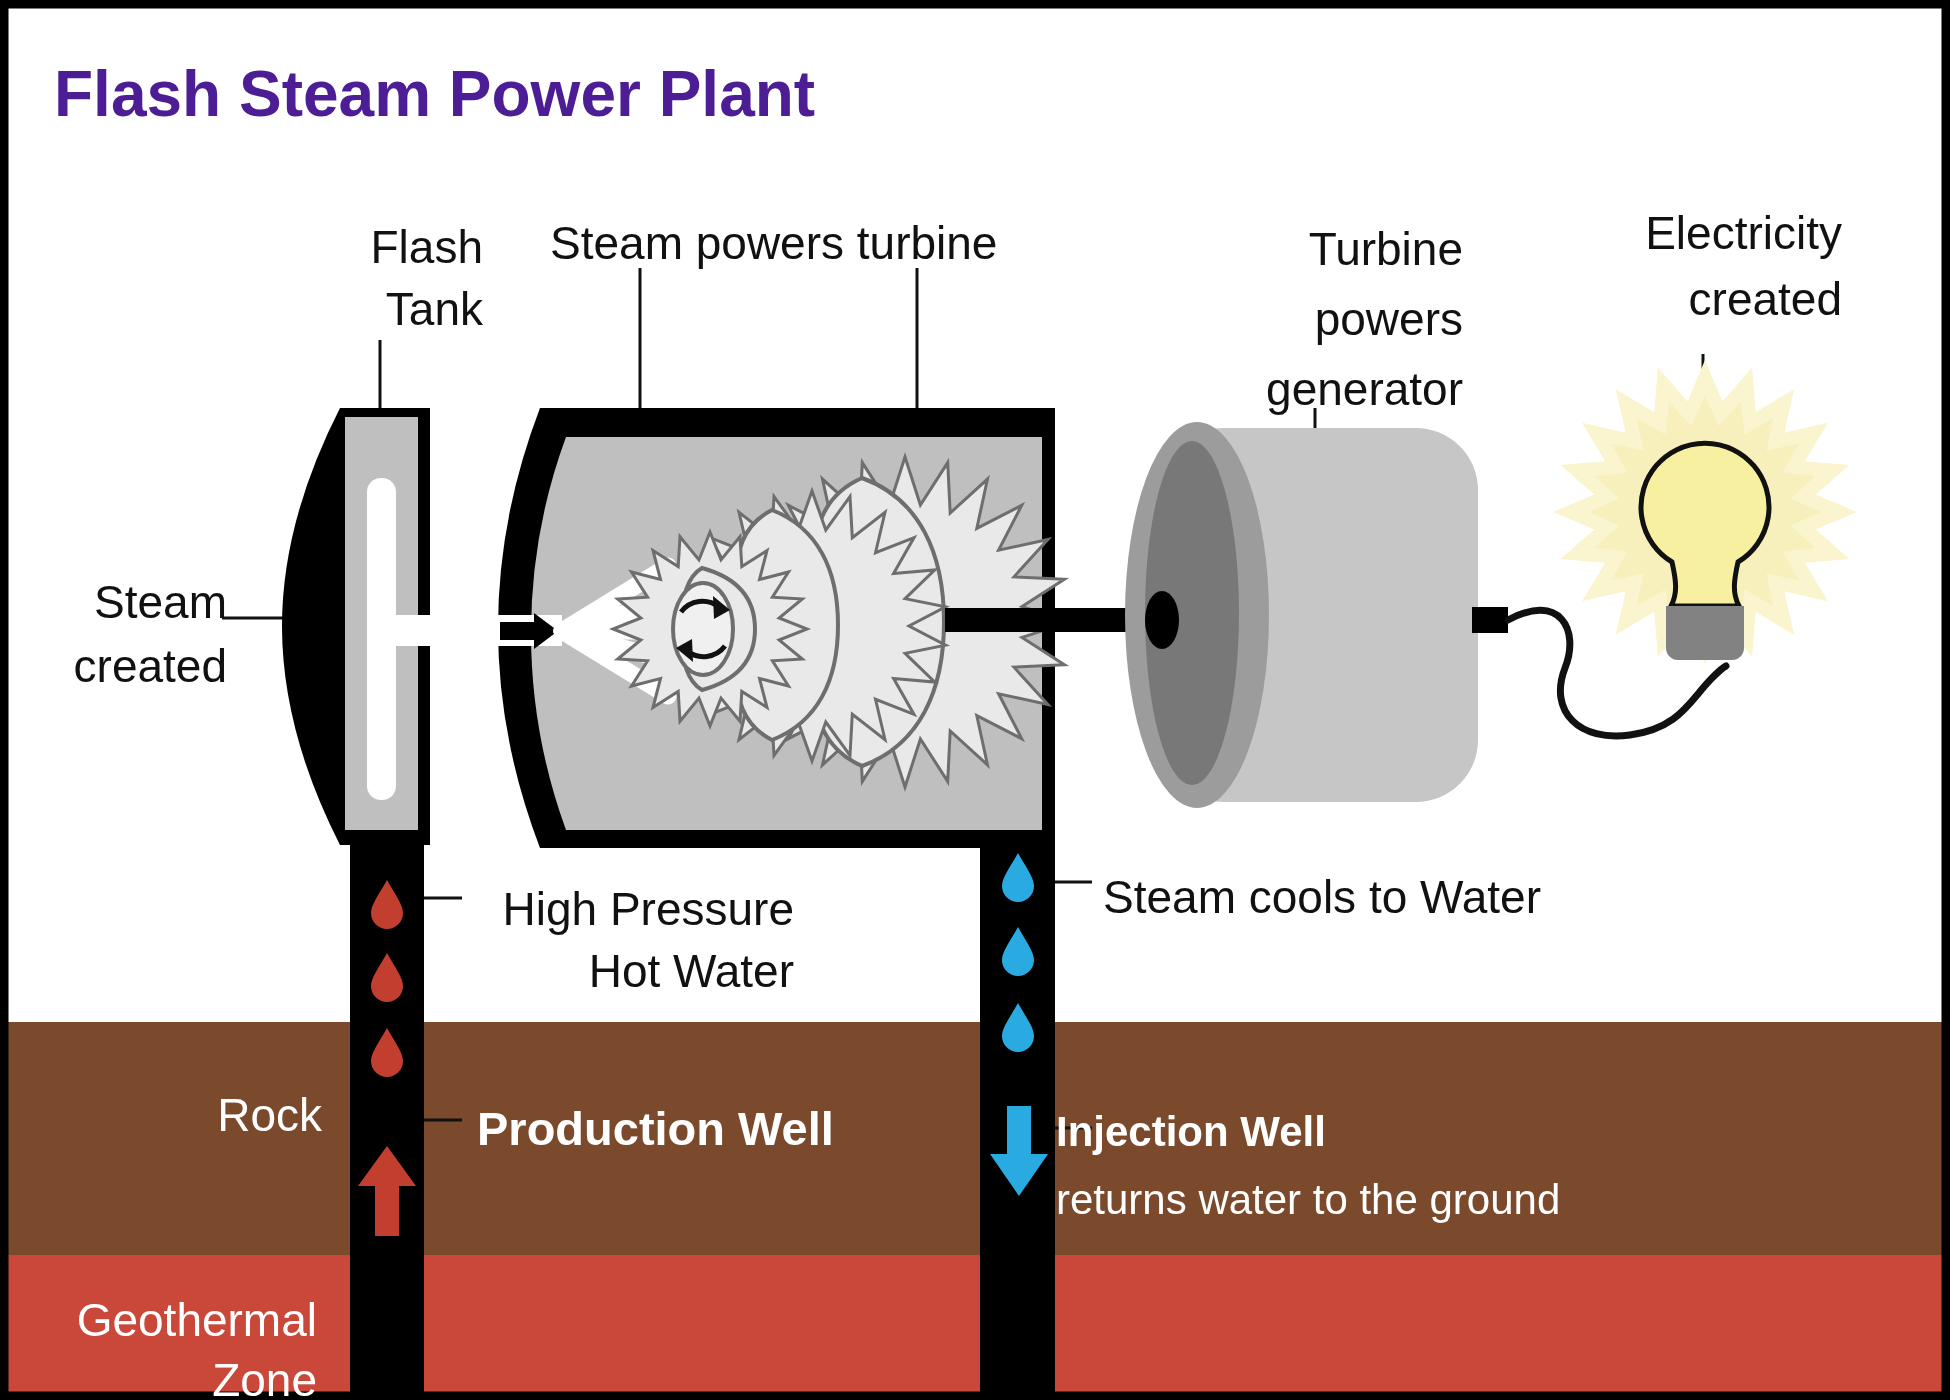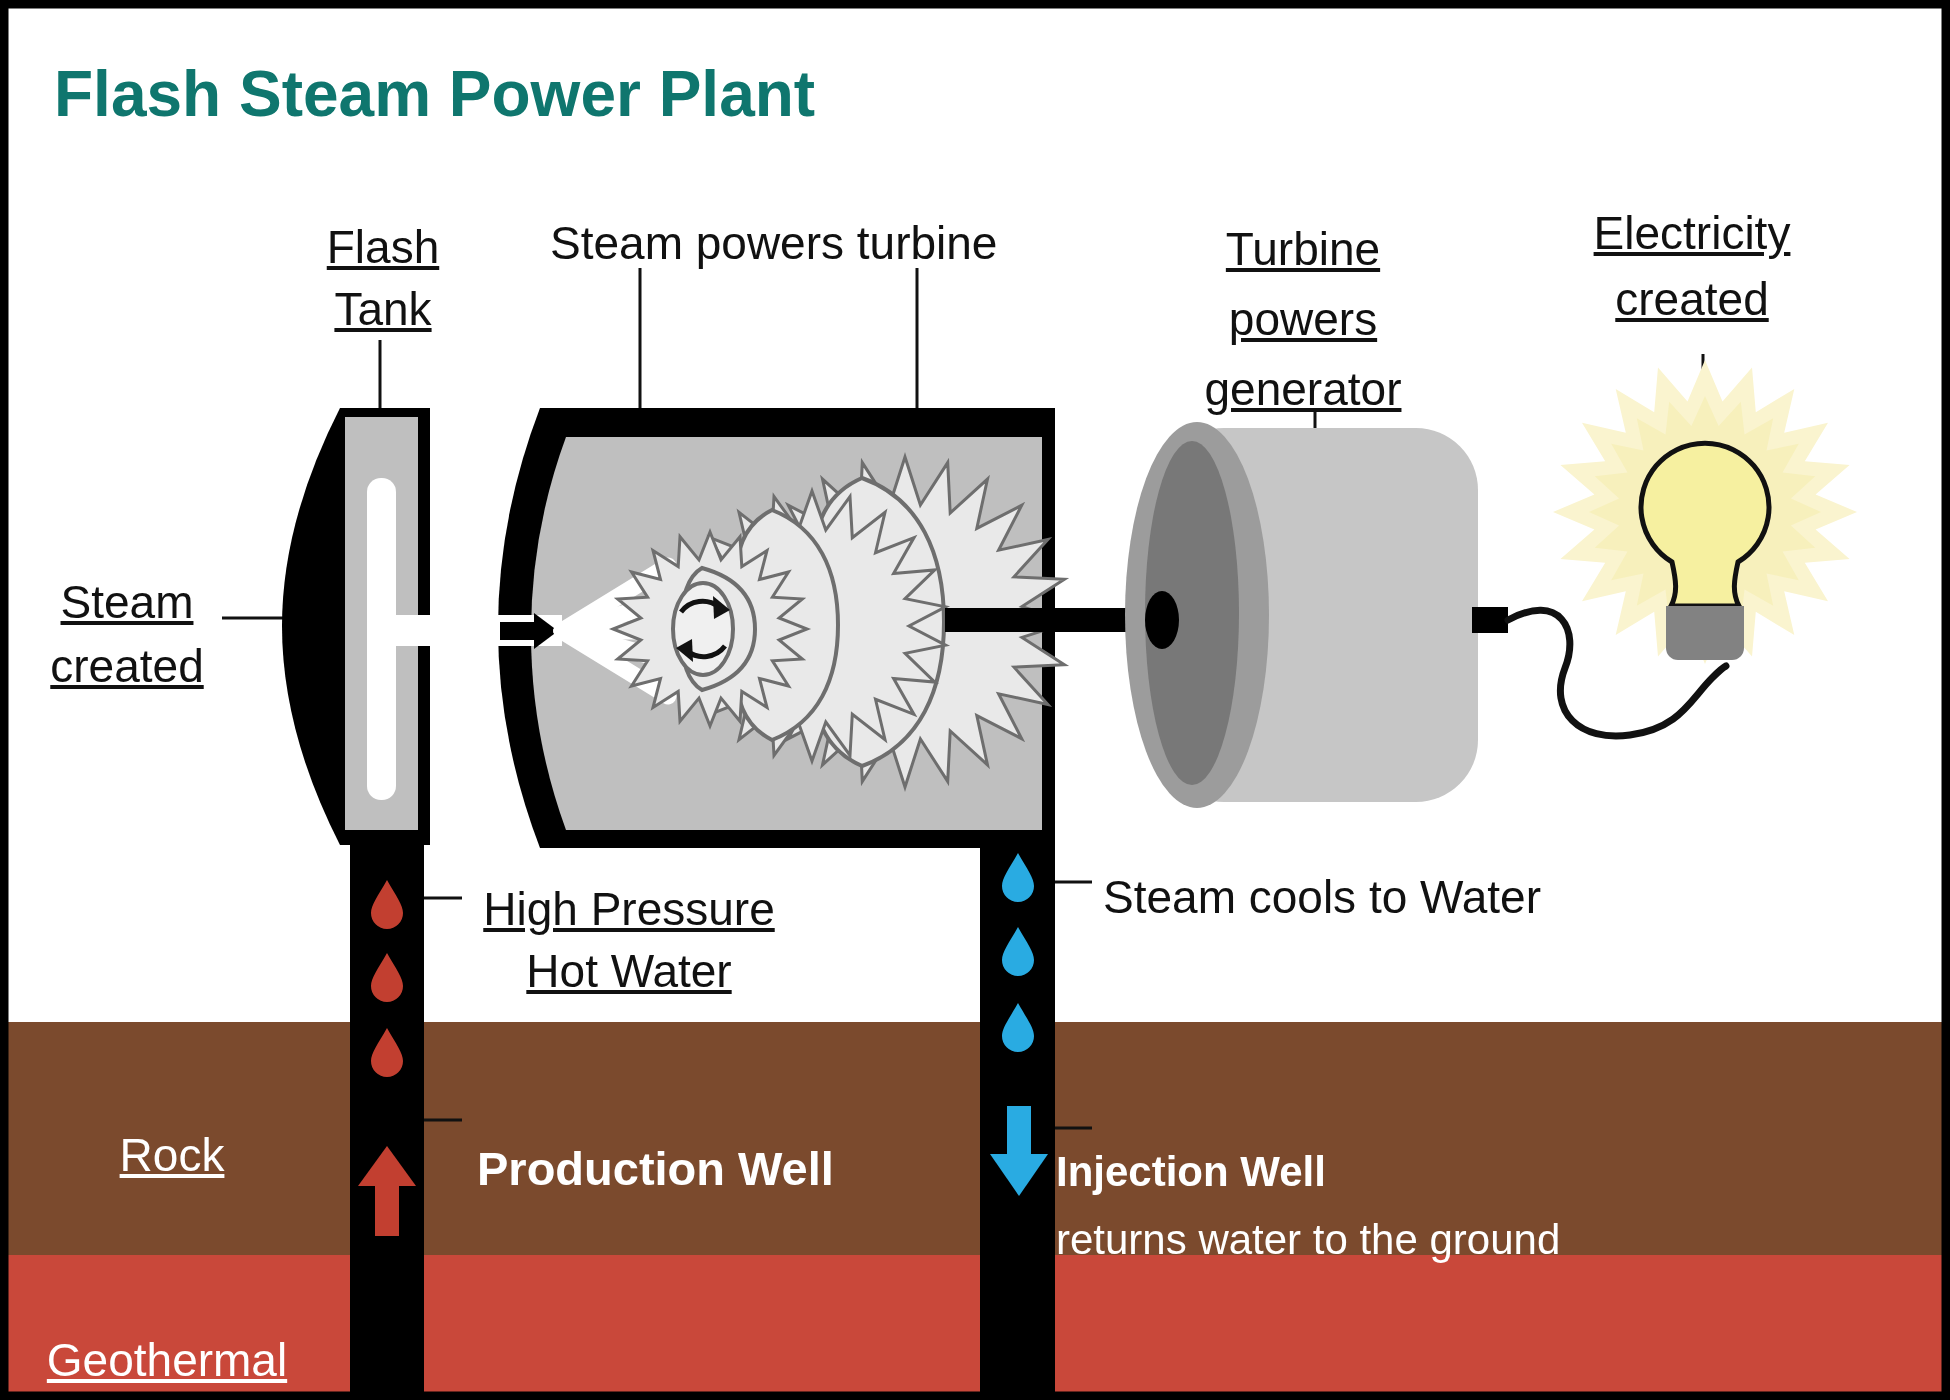--- a/index.html
+++ b/index.html
@@ -11,26 +11,26 @@
     overflow:hidden;
   }
   .art{position:absolute;left:0;top:0;width:1950px;height:1400px;}
   .lbl{
     position:absolute;
     color:#111111;
     font-size:46px;
     line-height:62px;
     white-space:nowrap;
   }
-  .center{text-align:center;text-decoration:underline;}
-  .white{color:#ffffff;margin-top:40px;}
+  .center{text-align:right;}
+  .white{color:#ffffff;}
   .bold{font-weight:700;}
   .title{
     position:absolute;left:54px;top:58px;
-    font-size:64px;font-weight:700;line-height:72px;color:#0f766e;
+    font-size:64px;font-weight:700;line-height:72px;color:#4c1d95;
   }
 </style>
 </head>
 <body>
 
 <div class="stage">
 
   <svg class="art" viewBox="0 0 1950 1400">
 
     <rect x="8" y="1022" width="1934" height="233" fill="#7B4A2D"></rect>

